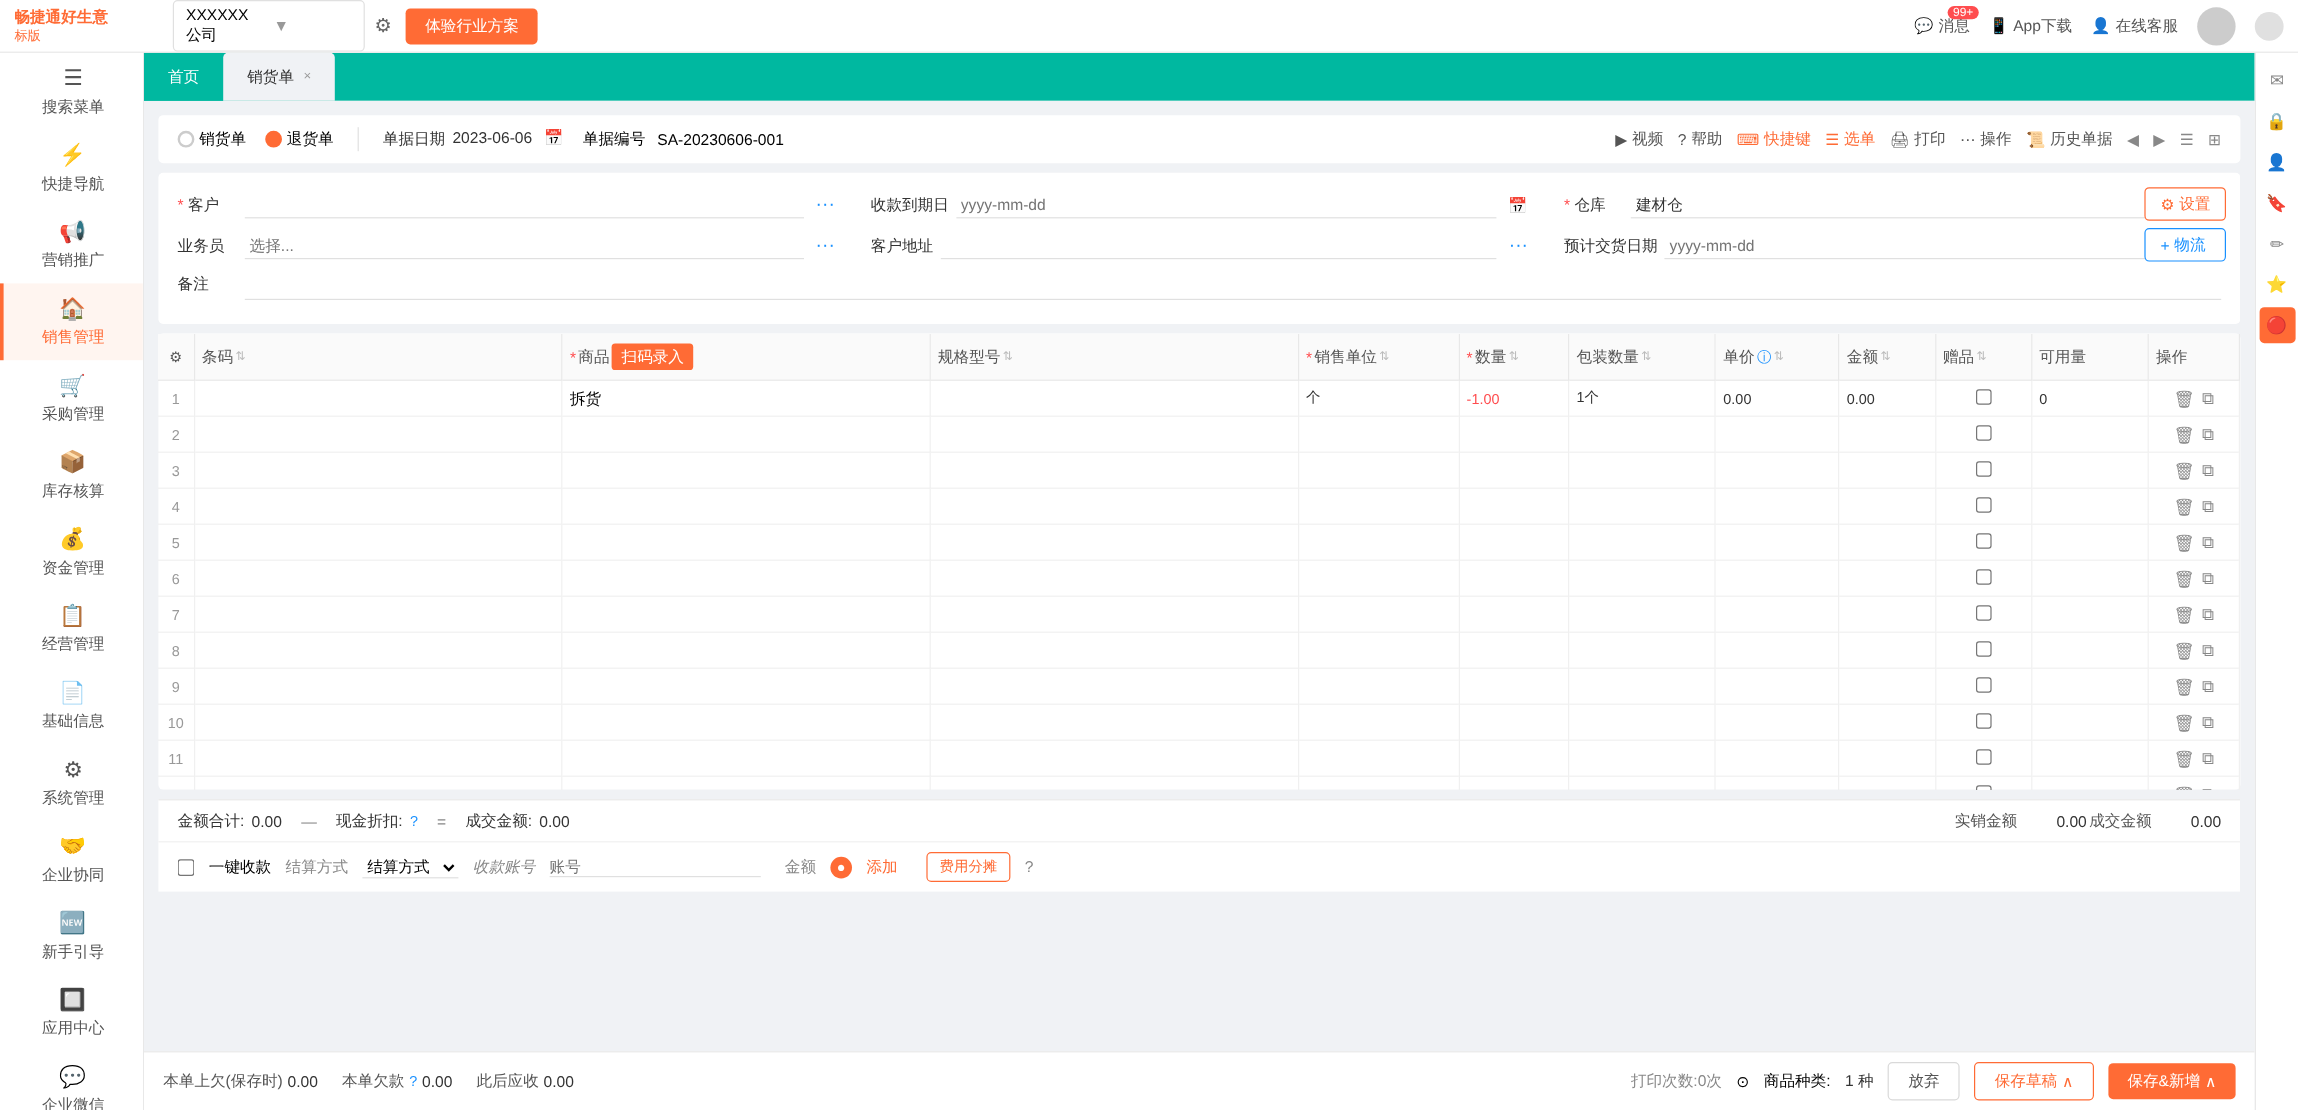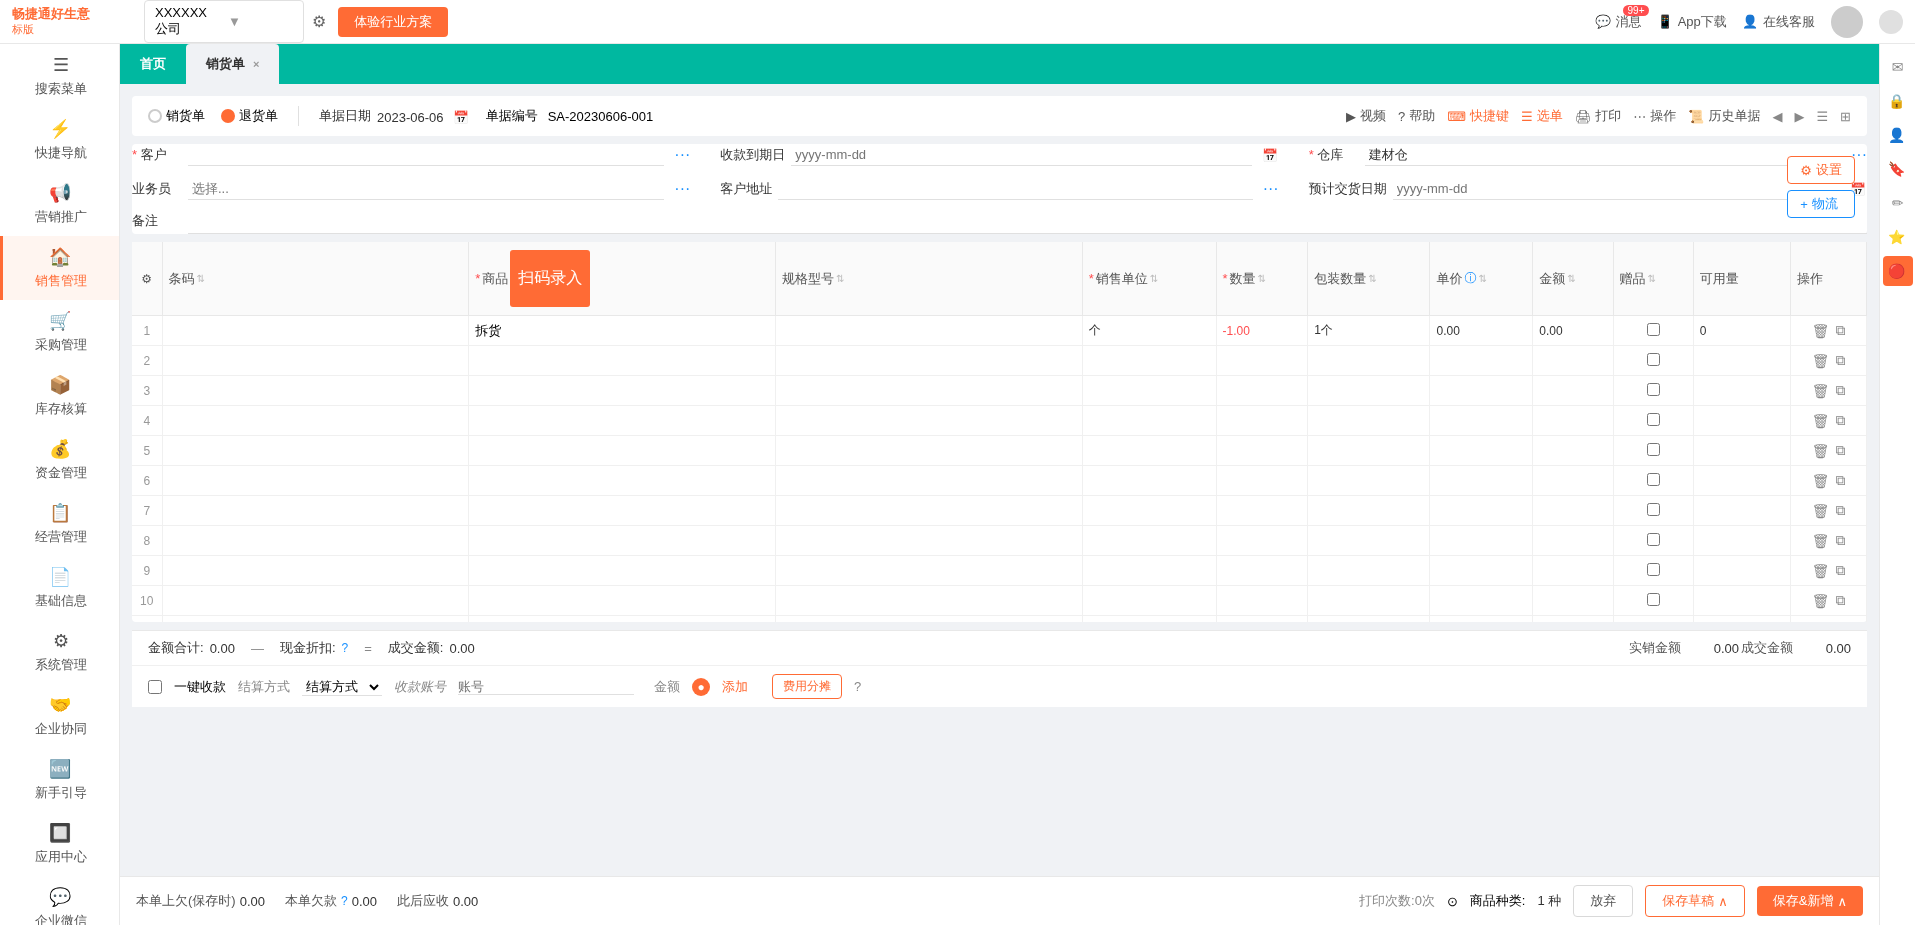--- a/index.html
+++ b/index.html
@@ -105,21 +105,20 @@
     
     .main-content { flex: 1; display: flex; flex-direction: column; overflow: hidden; }
 
     
     .tab-bar {
       background: #00b8a0;
       display: flex;
       align-items: center;
       height: 40px;
       padding: 0 0 0 0;
-      font-weight: bold;
     }
     .tab-item {
       padding: 0 20px;
       height: 40px;
       display: flex;
       align-items: center;
       cursor: pointer;
       color: #fff;
       font-size: 13px;
       position: relative;
@@ -141,32 +140,33 @@
       flex: 1;
       background: #f0f2f5;
       overflow-y: auto;
       padding: 12px;
     }
 
     
     .form-card {
       background: #fff;
       border-radius: 4px;
+      padding: 16px;
       margin-bottom: 8px;
     }
     .radio-item { display: flex; align-items: center; gap: 4px; cursor: pointer; }
     .radio-circle {
       width: 14px; height: 14px; border-radius: 50%;
       border: 2px solid #ccc; display: inline-block;
     }
     .radio-circle.checked { border-color: #ff6b35; background: #ff6b35; }
     .divider-v { width: 1px; height: 20px; background: #e0e0e0; margin: 0 4px; }
     .date-field {
       display: flex;
-      align-items: flex-end;
+      align-items: flex-start;
       gap: 6px;
       color: #333;
     }
     .date-value { color: #333; font-weight: 500; }
     .doc-num-field {
       display: flex;
       align-items: center;
       gap: 6px;
     }
     .toolbar-btn {
@@ -224,22 +224,22 @@
       font-size: 12px;
     }
     .row-num { color: #999; text-align: center; width: 30px; }
     .th-gear { width: 30px; text-align: center; }
     .negative { color: #ff4d4f; }
     .scan-btn {
       background: #ff6b35;
       color: #fff;
       border: none;
       border-radius: 3px;
-      padding: 18px 8px;
-      font-size: 16px;
+      padding: 2px 8px;
+      font-size: 13px;
       cursor: pointer;
     }
     .required-star { color: #ff4d4f; }
     .th-sort { display: flex; align-items: center; gap: 2px; }
     .sort-icon { color: #bbb; font-size: 10px; cursor: pointer; }
     .checkbox-cell { text-align: center; }
     .ops-cell { display: flex; gap: 6px; align-items: center; justify-content: center; }
     .op-icon { color: #888; cursor: pointer; font-size: 14px; }
 
     

